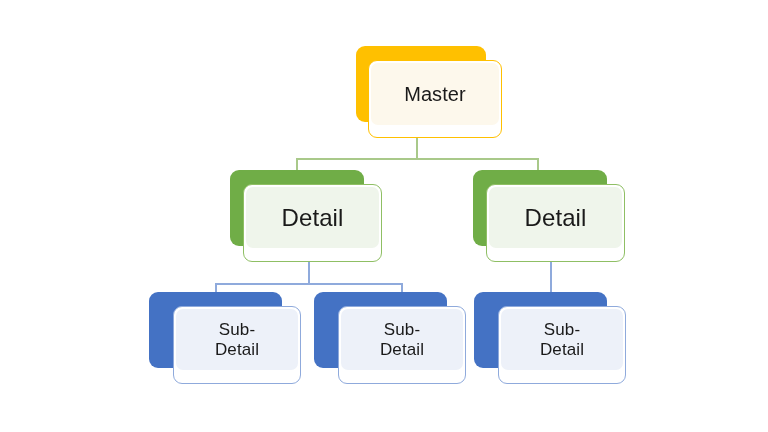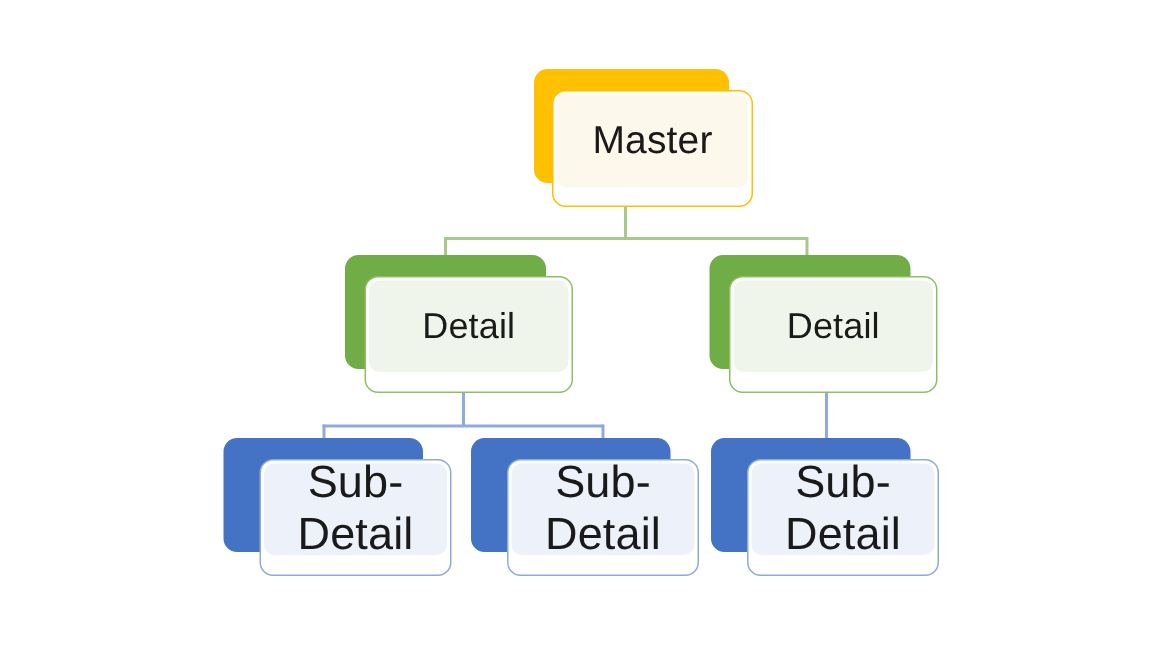--- a/index.html
+++ b/index.html
@@ -53,23 +53,23 @@
     z-index: 2;
     color: #1a1a1a;
     text-align: center;
     line-height: 1.14;
     letter-spacing: 0.1px;
     white-space: pre-line;
     font-weight: 400;
   }
 
   
-  .lvl-master .label { font-size: 26px; }
+  .lvl-master .label { font-size: 20px; }
   .lvl-detail .label { font-size: 24px; }
-  .lvl-sub .label    { font-size: 30px; }
+  .lvl-sub .label    { font-size: 17px; }
 </style>
 </head>
 <body>
 
 <div id="canvas">
 
   <div class="conn conn-v" style="left:416px; top:135px; height:24px; background:#A9C98A;"></div>
   <div class="conn conn-h" style="left:296px; top:158px; width:242px; background:#A9C98A;"></div>
   <div class="conn conn-v" style="left:296px; top:158px; height:16px; background:#A9C98A;"></div>
   <div class="conn conn-v" style="left:537px; top:158px; height:16px; background:#A9C98A;"></div>

